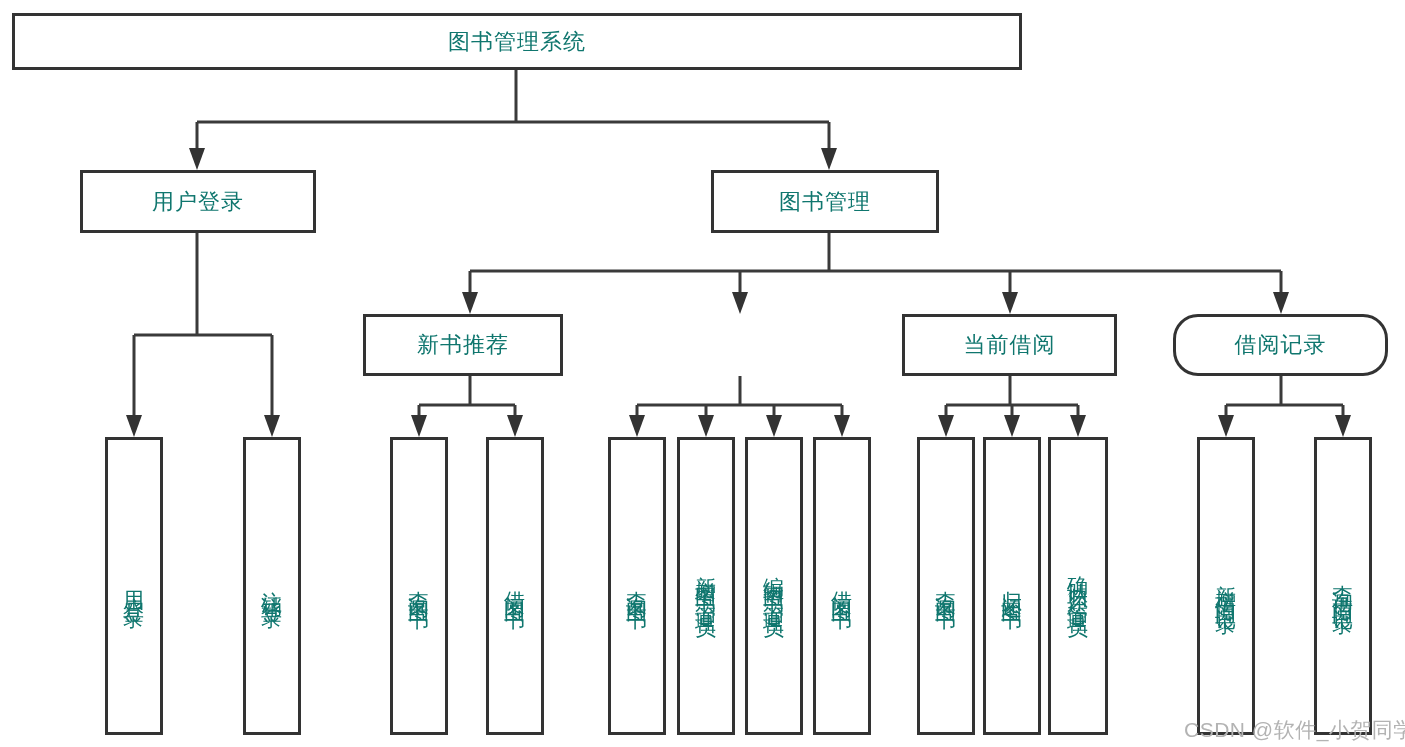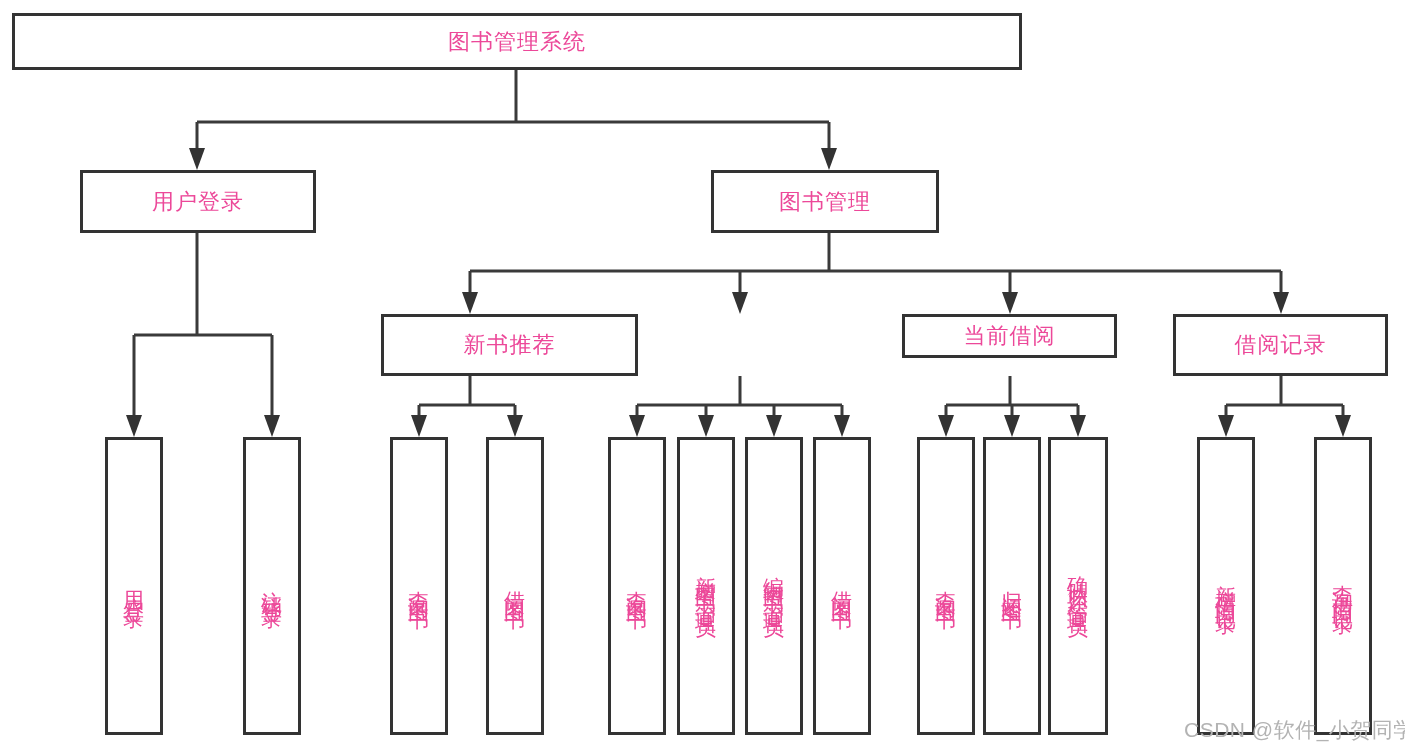--- a/index.html
+++ b/index.html
@@ -18,21 +18,21 @@
     pointer-events: none;
   }
   .node {
     position: absolute;
     box-sizing: border-box;
     background: #ffffff;
     border: 3px solid #333333;
     display: flex;
     align-items: center;
     justify-content: center;
-    color: #ec4899;
+    color: #0f766e;
     font-size: 22px;
     letter-spacing: 1px;
     text-align: center;
     line-height: 1;
   }
   .vnode {
     writing-mode: vertical-rl;
     text-orientation: mixed;
     font-size: 21px;
     letter-spacing: 6px;
@@ -85,23 +85,23 @@
       <polygon points="1218,415 1234,415 1226,437"></polygon>
       <polygon points="1335,415 1351,415 1343,437"></polygon>
     </g>
   </svg>
 
   <div class="node" style="left:12px; top:13px; width:1010px; height:57px;">图书管理系统</div>
 
   <div class="node" style="left:80px; top:170px; width:236px; height:63px;">用户登录</div>
   <div class="node" style="left:711px; top:170px; width:228px; height:63px;">图书管理</div>
 
-  <div class="node" style="left:381px; top:314px; width:257px; height:62px;">新书推荐</div>
-  <div class="node" style="left:902px; top:314px; width:215px; height:44px;">当前借阅</div>
-  <div class="node" style="left:1173px; top:314px; width:215px; height:62px;">借阅记录</div>
+  <div class="node" style="left:363px; top:314px; width:200px; height:62px;">新书推荐</div>
+  <div class="node" style="left:902px; top:314px; width:215px; height:62px;">当前借阅</div>
+  <div class="node" style="left:1173px; top:314px; width:215px; height:62px;border-radius:25px;">借阅记录</div>
 
   <div class="node vnode" style="left:105px; top:437px; width:58px; height:298px;">用户登录</div>
   <div class="node vnode" style="left:243px; top:437px; width:58px; height:298px;">注销登录</div>
 
   <div class="node vnode" style="left:390px; top:437px; width:58px; height:298px;">查询图书</div>
   <div class="node vnode" style="left:486px; top:437px; width:58px; height:298px;">借阅图书</div>
 
   <div class="node vnode" style="left:608px; top:437px; width:58px; height:298px;">查询图书</div>
   <div class="node vnode" style="left:677px; top:437px; width:58px; height:298px;">新增图书（管理员）</div>
   <div class="node vnode" style="left:745px; top:437px; width:58px; height:298px;">编辑图书（管理员）</div>

